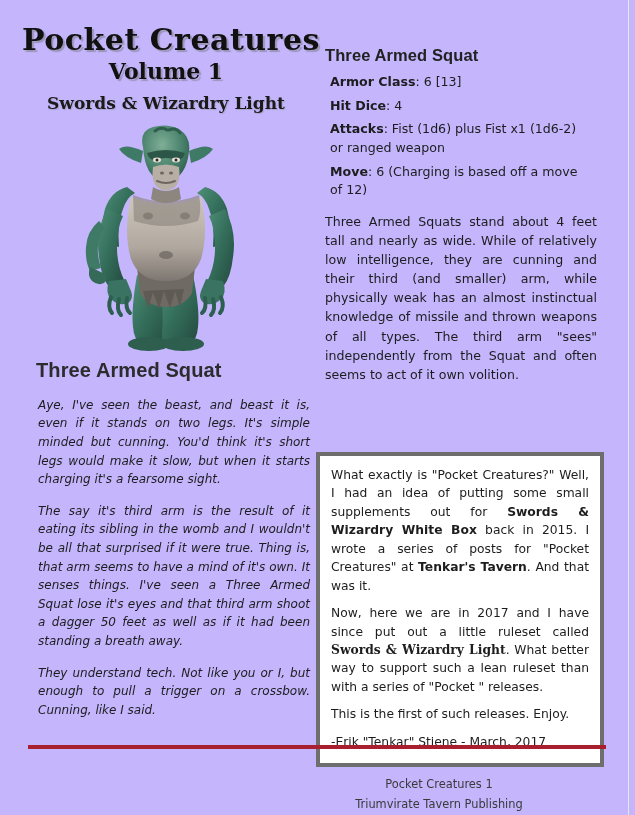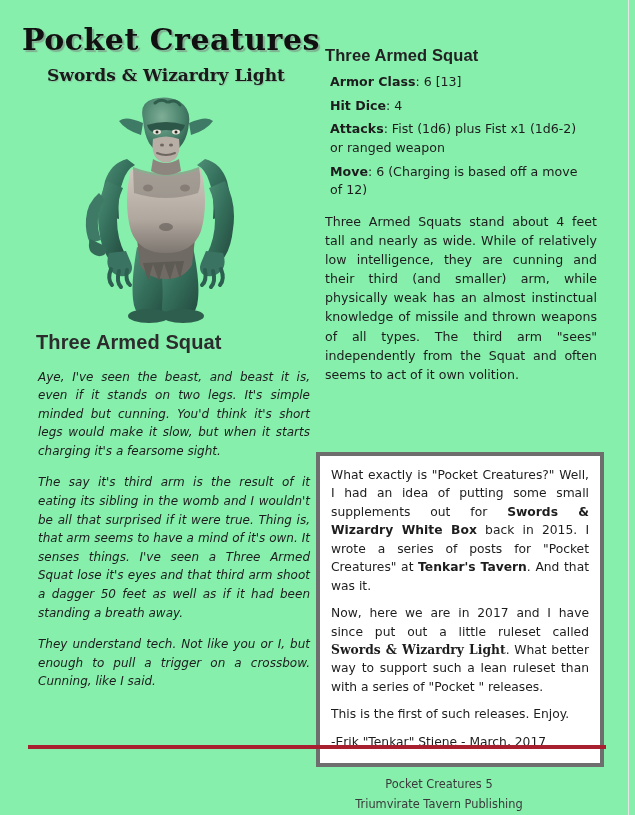--- a/index.html
+++ b/index.html
@@ -13,21 +13,21 @@
     font-family: "Liberation Sans", sans-serif;
     color: #231f20;
     overflow: hidden;
     position: relative;
   }
   .page {
     position: absolute;
     left: 0; top: 0;
     width: 635px;
     height: 815px;
-    background: #86efac;
+    background: #c4b5fd;
     box-sizing: border-box;
   }
   
   .page-edge {
     position: absolute;
     right: 6px;
     top: 0;
     width: 1px;
     height: 815px;
     background: #e6e6e6;
@@ -206,20 +206,21 @@
 <body>
 
 <div class="page">
 
   <div class="page-edge"></div>
 
   <div class="col-left">
 
     <div class="title-block">
       <div class="title-main">Pocket Creatures</div>
+      <div class="title-volume">Volume 1</div>
       <div class="title-sub">Swords &amp; Wizardry Light</div>
     </div>
 
     <div class="creature-wrap">
       <svg class="creature-svg" width="170" height="228" viewBox="0 0 170 228">
         <defs>
           <linearGradient id="skinGreen" x1="0" y1="0" x2="1" y2="1">
             <stop offset="0%" stop-color="#4f8f77"></stop>
             <stop offset="45%" stop-color="#35705c"></stop>
             <stop offset="100%" stop-color="#23493e"></stop>
@@ -320,17 +321,17 @@
   <div class="intro-box">
     <p><span>What exactly is "Pocket Creatures?" Well, I had an idea of putting some small supplements out for </span><b>Swords &amp; Wizardry White Box</b><span> back in 2015. I wrote a series of posts for "Pocket Creatures" at </span><b>Tenkar's Tavern</b><span>. And that was it.</span></p>
     <p><span>Now, here we are in 2017 and I have since put out a little ruleset called </span><b class="sw-serif">Swords &amp; Wizardry Light</b><span>. What better way to support such a lean ruleset than with a series of "Pocket " releases.</span></p>
     <p>This is the first of such releases. Enjoy.</p>
     <p class="signature">-Erik "Tenkar" Stiene - March, 2017</p>
   </div>
 
   <div class="red-rule"></div>
 
   <div class="footer">
-    <div>Pocket Creatures  5</div>
+    <div>Pocket Creatures  1</div>
     <div>Triumvirate Tavern Publishing</div>
   </div>
 
 </div>
 
 </body></html>

